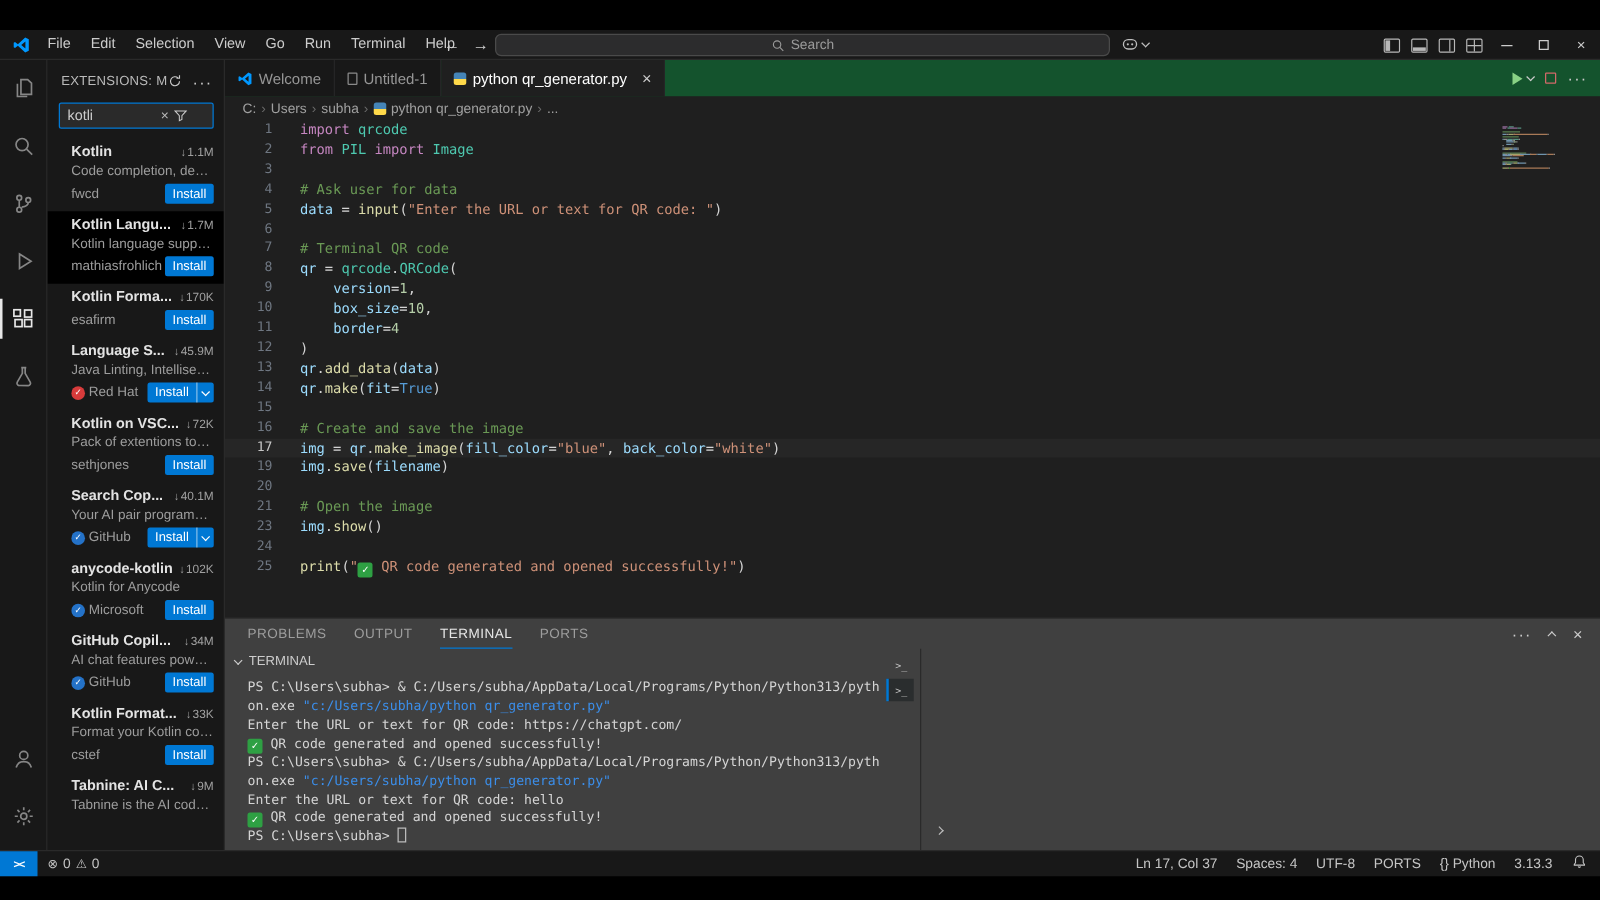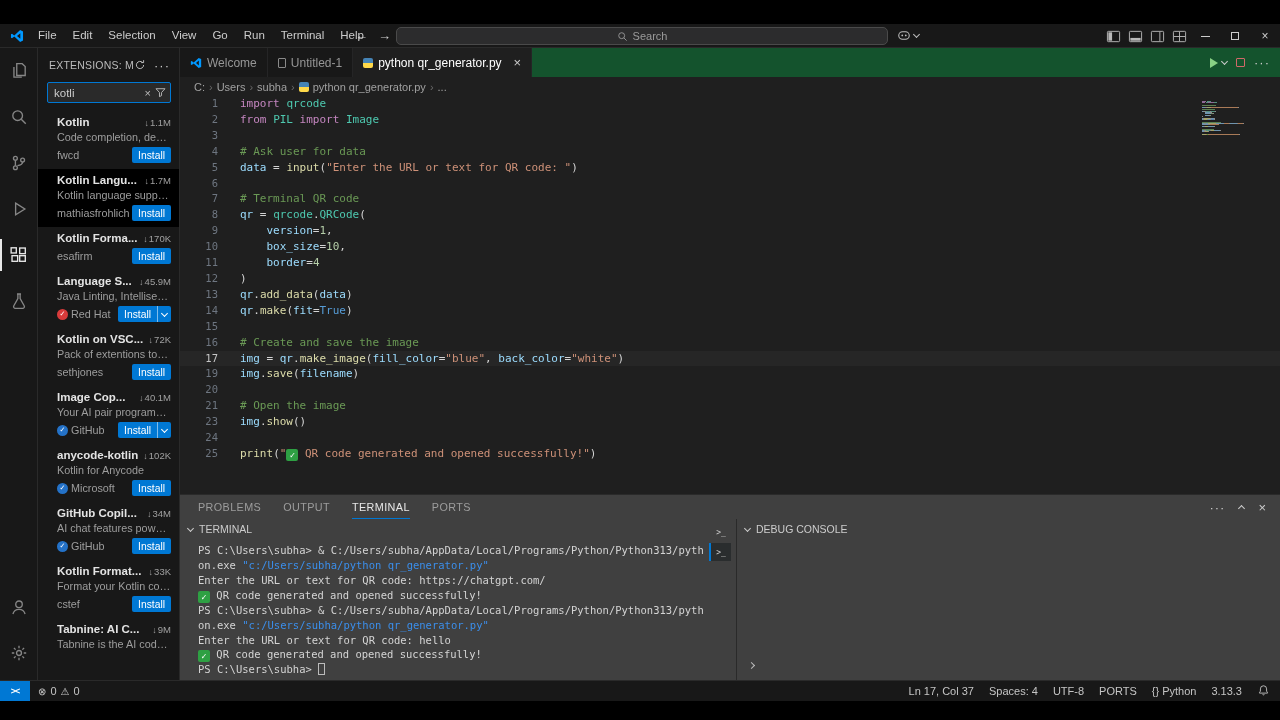--- a/index.html
+++ b/index.html
@@ -38,21 +38,21 @@
   .ab-item.active{color:#e7e7e7}
   .ab-item.active::before{content:"";position:absolute;left:0;top:7px;bottom:7px;width:2px;background:#e7e7e7}
   .ab-bottom{position:absolute;bottom:4px;left:0}
   .ab-item svg{stroke:currentColor;fill:none;stroke-width:1.2}
 
   
   .sidebar{width:142px;background:#181818;border-right:1px solid #2a2a2a;display:flex;flex-direction:column;flex:none;font-size:11px}
   .sb-header{height:34px;display:flex;align-items:center;padding:0 9px 0 11px;color:#bbb;font-size:10.5px;letter-spacing:.2px}
   .sb-title{flex:1;white-space:nowrap;overflow:hidden}
   .sb-hicons{display:flex;gap:8px;align-items:center;color:#ccc}
-  .sb-search{margin:0 8px 8px 9px;height:21px;background:#2a2a2a;border:1px solid #0078d4;border-radius:2px;display:flex;align-items:center;padding:0 4px 0 6px}
+  .sb-search{margin:0 8px 8px 9px;height:21px;background:#2a2a2a;border:1px solid #0078d4;border-radius:2px;display:flex;align-items:center;padding:0 20px 0 6px}
   .sb-search input{flex:1;min-width:0;background:transparent;border:none;outline:none;color:#ccc;font-size:11.5px;font-family:inherit}
   .sb-search .clr{color:#bbb;font-size:11px;margin-right:4px}
   .ext-list{flex:1;overflow:hidden}
   .ext-item{padding:5px 8px 6px 19px;position:relative}
   .ext-item.selected{background:#000000}
   .ext-r1{display:flex;align-items:baseline}
   .ext-name{font-weight:700;font-size:11.5px;color:#e3e3e3;white-space:nowrap;overflow:hidden;text-overflow:ellipsis;flex:1}
   .ext-installs{color:#a0a0a0;font-size:9.5px;margin-left:5px;white-space:nowrap}
   .dl-arrow{font-size:9px;margin-right:1px}
   .ext-desc{color:#9d9d9d;font-size:10.8px;margin-top:3px;white-space:nowrap;overflow:hidden;text-overflow:ellipsis}
@@ -331,21 +331,21 @@
             <div class="ext-desc">Pack of extentions to e...</div>
             <div class="ext-r3">
               <span class="ext-pub">sethjones</span>
               <span class="install-btn">
                 <span class="install-lbl">Install</span>
               </span>
             </div>
           </div>
           <div class="ext-item">
             <div class="ext-r1">
-              <span class="ext-name">Image Cop...</span>
+              <span class="ext-name">Search Cop...</span>
               <span class="ext-installs"><span class="dl-arrow">↓</span>40.1M</span>
             </div>
             <div class="ext-desc">Your AI pair programm...</div>
             <div class="ext-r3">
               <span class="ext-pub"><span class="badge" style="background: rgb(36, 114, 200);">✓</span>GitHub</span>
               <span class="install-btn">
                 <span class="install-lbl">Install</span>
                 <span class="install-dd">
                   <span class="chv down"></span>
                 </span>
@@ -637,24 +637,20 @@
               <span class="chv down"></span>
               <span>TERMINAL</span>
             </div>
             <div class="term-content" id="termlines"><div class="term-line"><span class="tk-pln">PS C:\Users\subha&gt; &amp; C:/Users/subha/AppData/Local/Programs/Python/Python313/pyth</span></div><div class="term-line"><span class="tk-pln">on.exe </span><span class="tk-tstr">"c:/Users/subha/python qr_generator.py"</span></div><div class="term-line"><span class="tk-pln">Enter the URL or text for QR code: https://chatgpt.com/</span></div><div class="term-line"><span class="tk-emoji">✓</span><span class="tk-pln"> QR code generated and opened successfully!</span></div><div class="term-line"><span class="tk-pln">PS C:\Users\subha&gt; &amp; C:/Users/subha/AppData/Local/Programs/Python/Python313/pyth</span></div><div class="term-line"><span class="tk-pln">on.exe </span><span class="tk-tstr">"c:/Users/subha/python qr_generator.py"</span></div><div class="term-line"><span class="tk-pln">Enter the URL or text for QR code: hello</span></div><div class="term-line"><span class="tk-emoji">✓</span><span class="tk-pln"> QR code generated and opened successfully!</span></div><div class="term-line"><span class="tk-pln">PS C:\Users\subha&gt; </span><span class="term-cursor"></span></div></div>
             <div class="term-strip">
               <span class="term-tab">&gt;_</span>
               <span class="term-tab selected">&gt;_</span>
             </div>
           </div>
           <div class="debug-section">
-            <div class="sec-head">
-              <span class="chv down"></span>
-              <span>DEBUG CONSOLE</span>
-            </div>
             <span class="debug-prompt"><span class="chv right"></span></span>
           </div>
         </div>
       </div>
     </div>
   </div>
 
   <div class="statusbar">
     <span class="sb-remote">
         <span>&gt;&lt;</span>

